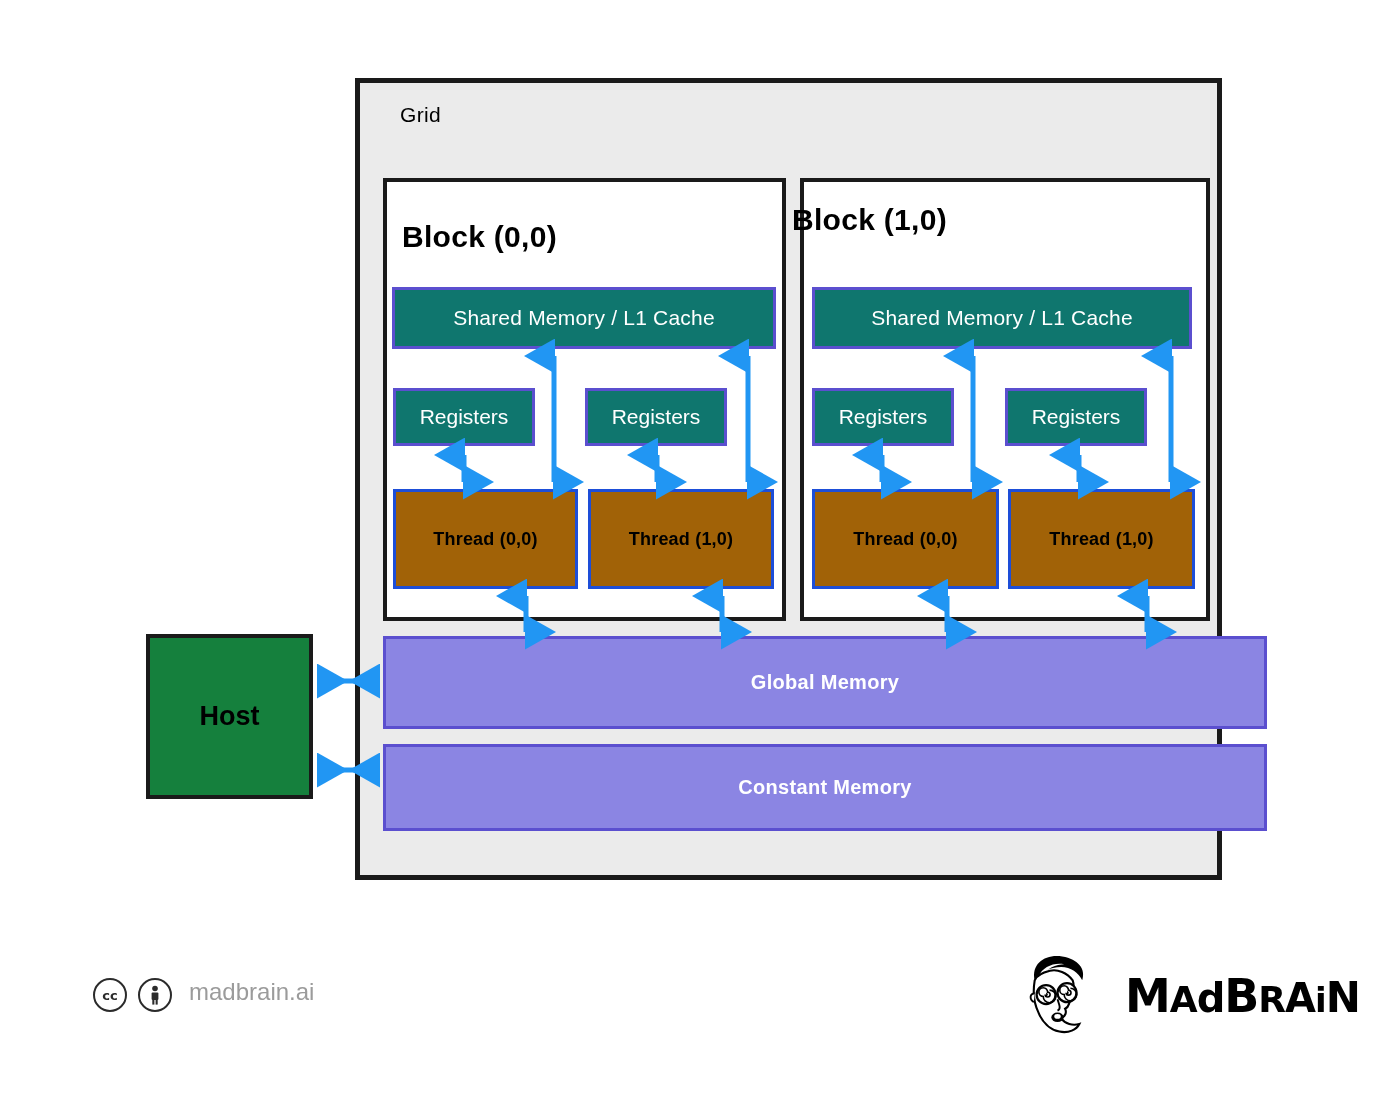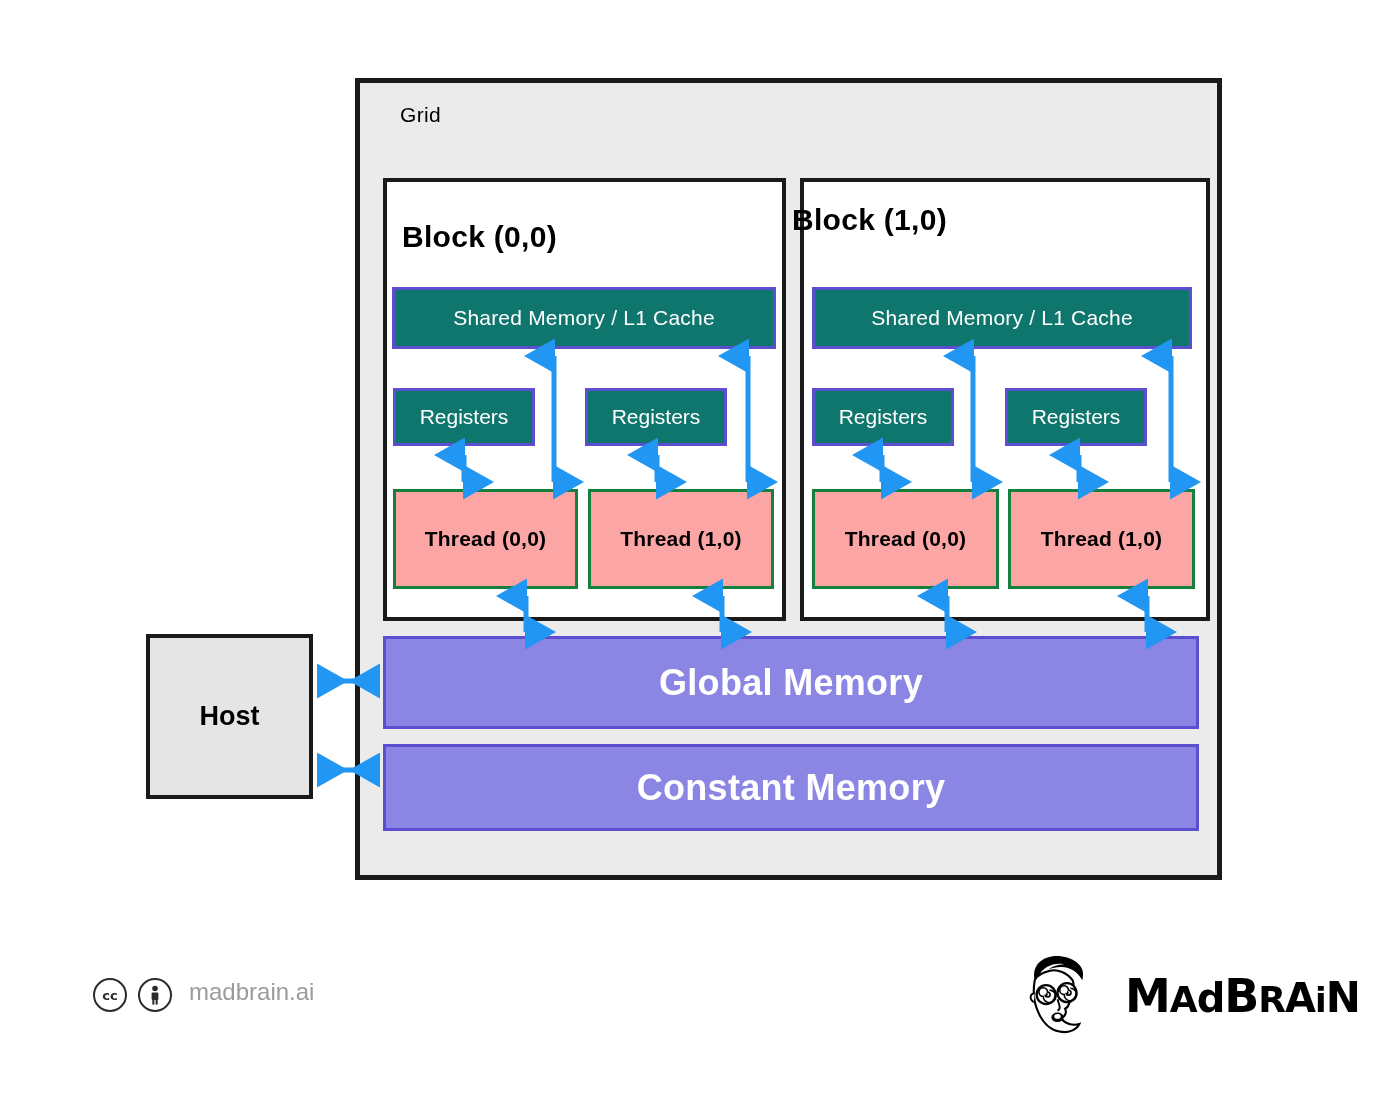--- a/index.html
+++ b/index.html
@@ -83,64 +83,64 @@
     font-size: 21px;
   }
   #reg-00 { left: 393px; top: 388px; }
   #reg-10 { left: 585px; top: 388px; }
   #reg-20 { left: 812px; top: 388px; }
   #reg-30 { left: 1005px; top: 388px; }
 
   
   .thread-box {
     position: absolute;
-    background: #fca5a5;
-    border: 3px solid #15803d;
+    background: #a16207;
+    border: 3px solid #1d4ed8;
     box-sizing: border-box;
     display: flex;
     align-items: center;
     justify-content: center;
     color: #000000;
     font-weight: bold;
-    font-size: 21px;
+    font-size: 18px;
     height: 100px;
     letter-spacing: 0.2px;
   }
   #thr-00 { left: 393px; top: 489px; width: 185px; }
   #thr-10 { left: 588px; top: 489px; width: 186px; }
   #thr-20 { left: 812px; top: 489px; width: 187px; }
   #thr-30 { left: 1008px; top: 489px; width: 187px; }
 
   
   .wide-mem {
     position: absolute;
     left: 383px;
-    width: 816px;
+    width: 884px;
     background: #8b85e3;
     border: 3px solid #5b4fcf;
     box-sizing: border-box;
     display: flex;
     align-items: center;
     justify-content: center;
     color: #ffffff;
     font-weight: bold;
-    font-size: 36px;
+    font-size: 20px;
     letter-spacing: 0.3px;
   }
   #global-mem   { top: 636px; height: 93px; }
   #constant-mem { top: 744px; height: 87px; }
 
   
   #host-box {
     position: absolute;
     left: 146px;
     top: 634px;
     width: 167px;
     height: 165px;
-    background: #e5e5e5;
+    background: #15803d;
     border: 4px solid #1a1a1a;
     box-sizing: border-box;
     display: flex;
     align-items: center;
     justify-content: center;
     font-size: 27px;
     font-weight: bold;
     color: #000000;
   }
 

